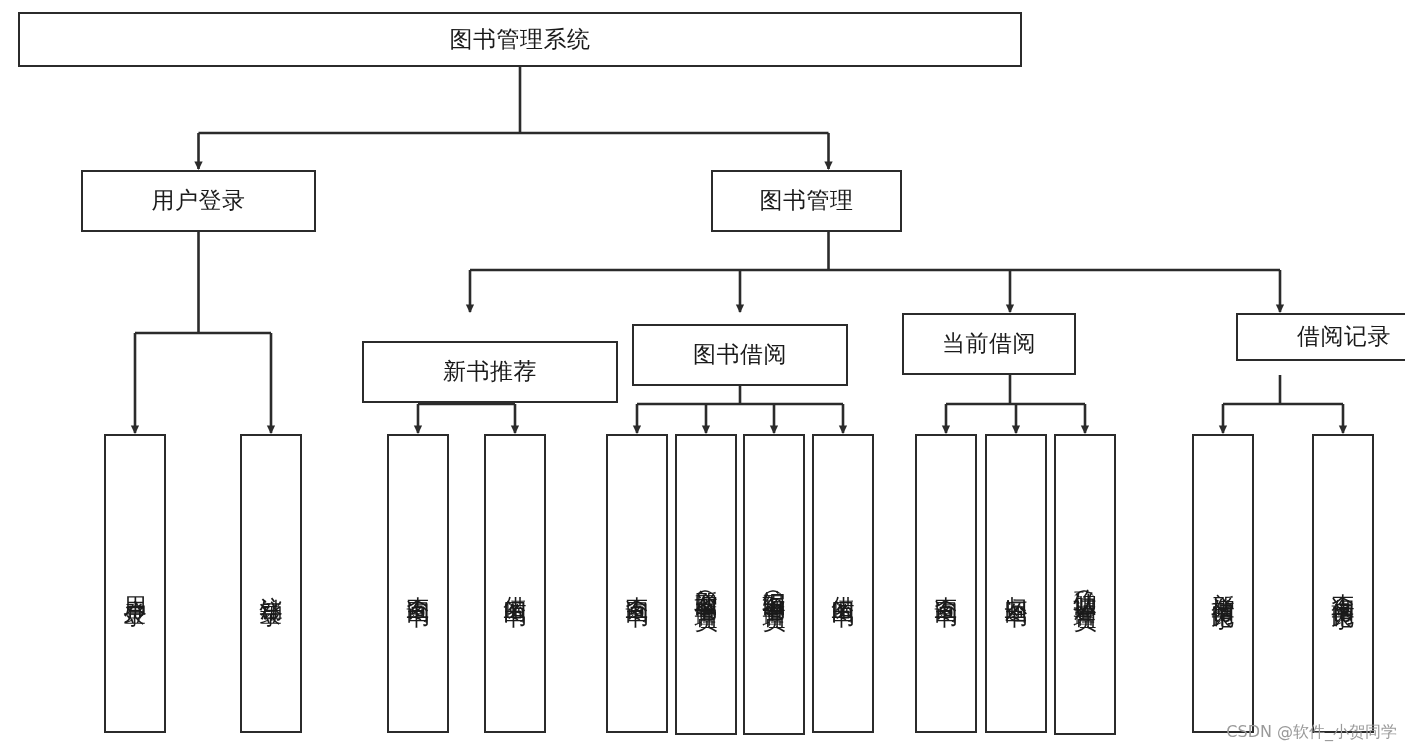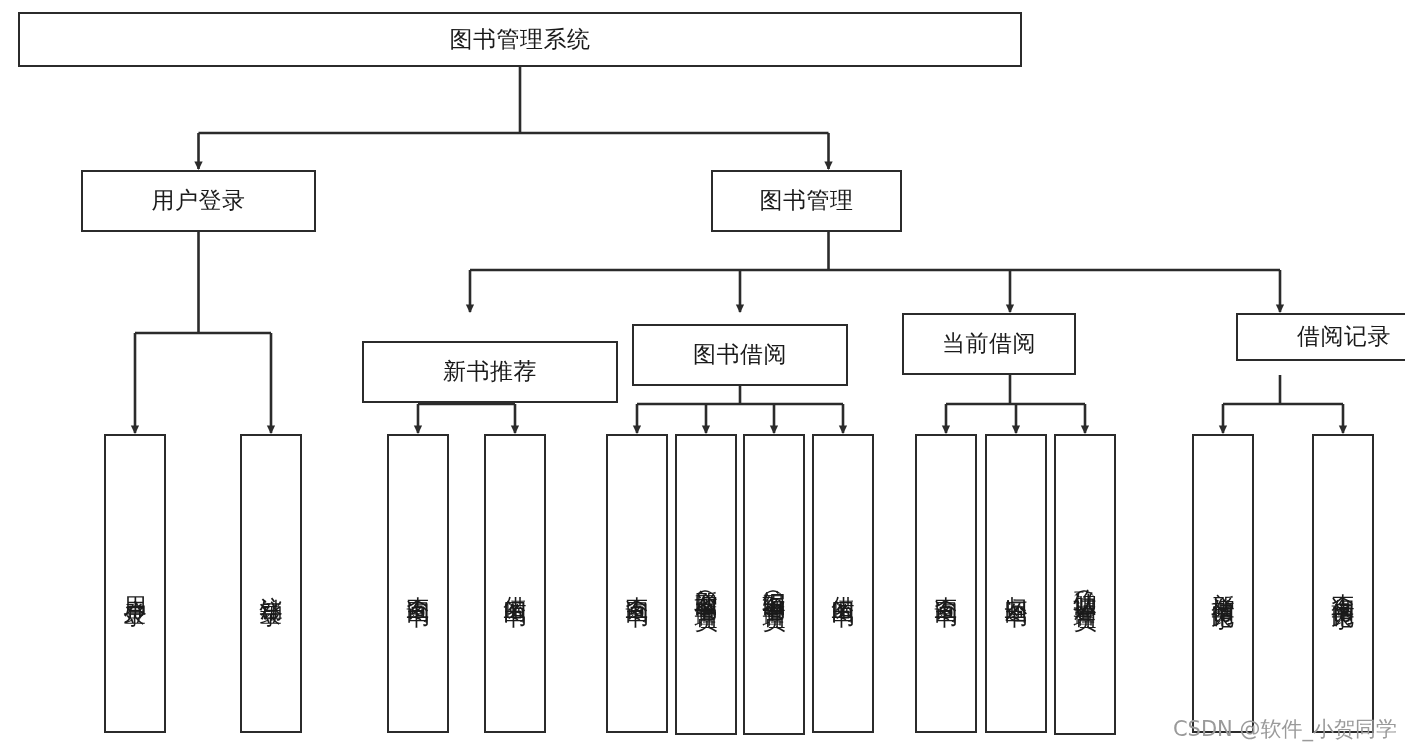--- a/index.html
+++ b/index.html
@@ -62,21 +62,21 @@
     text-orientation: upright;
     font-size: 23px;
     line-height: 1.0;
     letter-spacing: 3px;
     white-space: nowrap;
   }
   .watermark {
     position: absolute;
     right: 8px;
     bottom: 4px;
-    font-size: 21px;
+    font-size: 16px;
     color: #9a9a9a;
     z-index: 6;
     white-space: nowrap;
     font-family: "DejaVu Sans", "Liberation Sans", sans-serif;
     margin-top: 40px;
   }
 </style>
 </head>
 <body>
 

